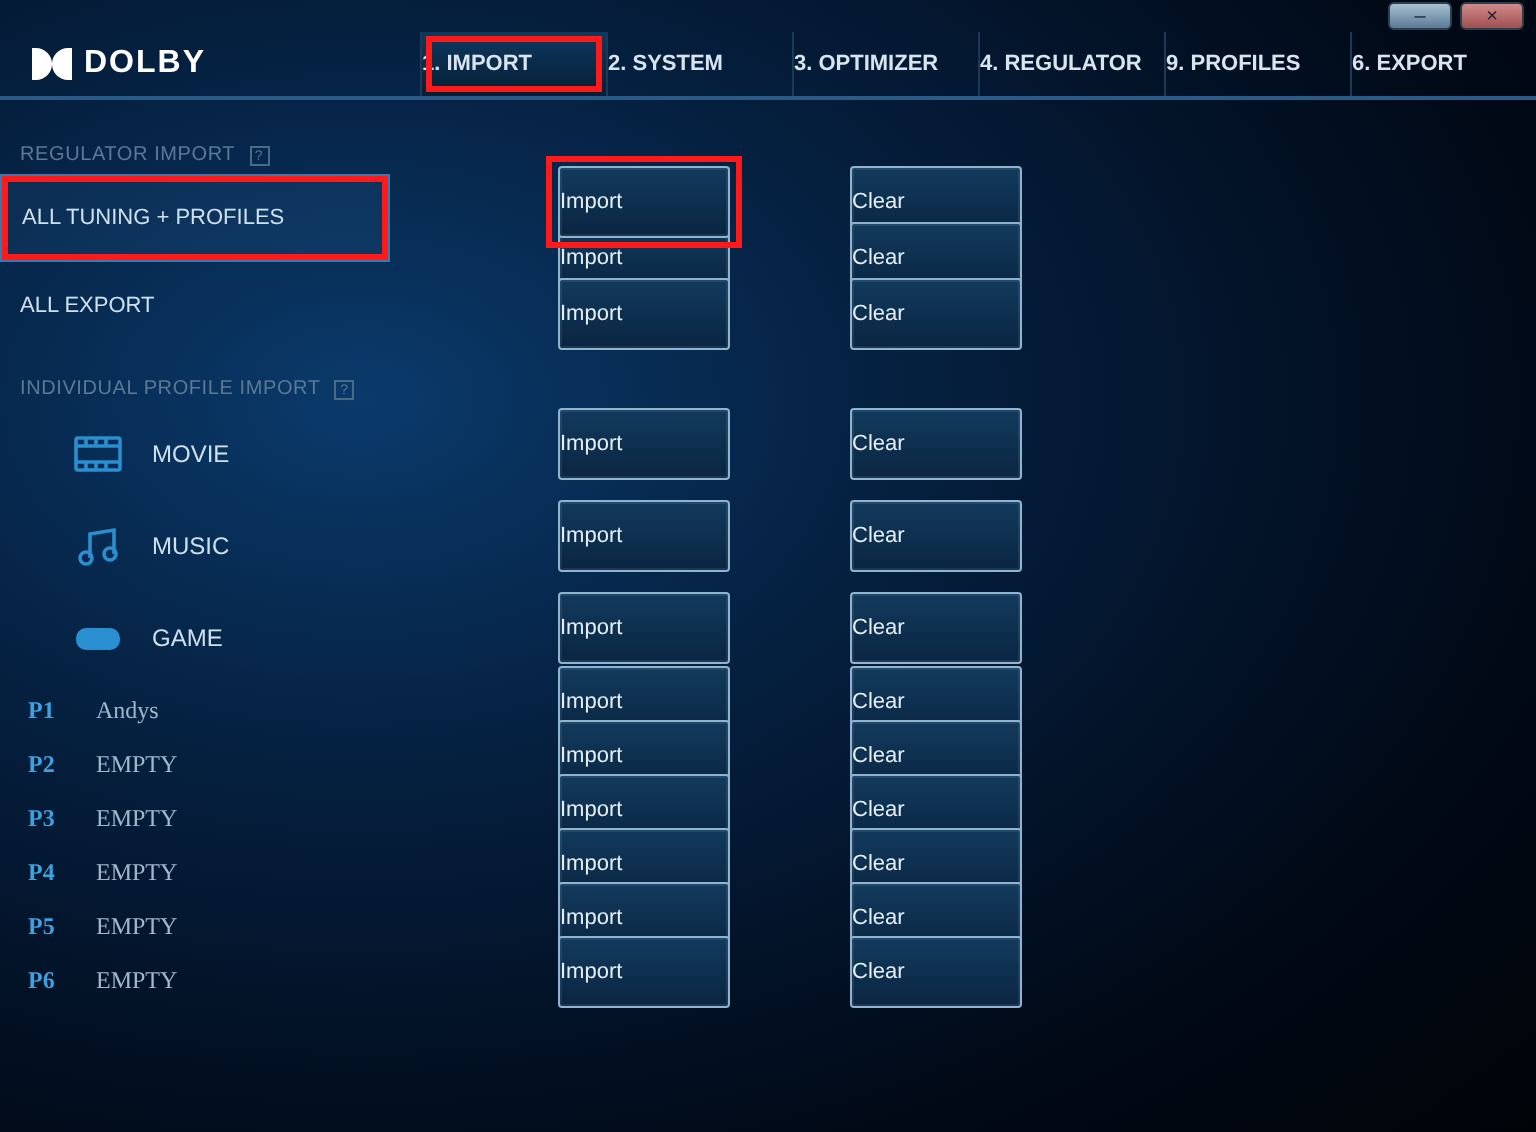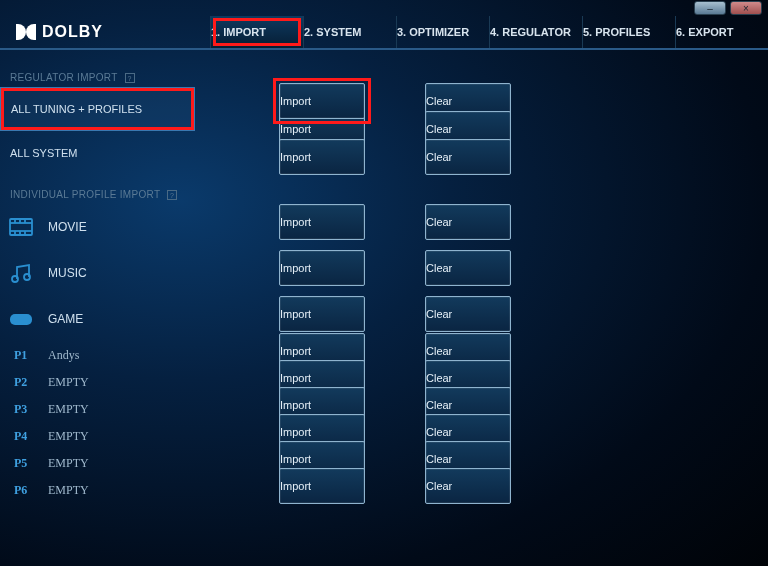--- a/index.html
+++ b/index.html
@@ -120,24 +120,25 @@
   .sb-item.highlight::after {
     content: "";
     position: absolute;
     inset: 0;
     border: 3px solid #ff1a1a;
     pointer-events: none;
   }
   .sb-big {
     height: 46px;
     display: flex; align-items: center; gap: 14px;
-    padding-left: 8px;
+    padding-left: 20px;
     color: #cfe0ee;
     font-size: 12px;
     cursor: pointer;
+    margin-left: 16px;
   }
   .sb-big .ico { width: 26px; height: 22px; }
   .sb-p {
     height: 27px;
     display: flex; align-items: center; gap: 12px;
     padding-left: 14px;
     color: #9fb8cc;
     font-size: 12px;
     cursor: pointer;
     font-family: Liberation Serif, serif;
@@ -211,40 +212,40 @@
     <div class="tab">
         <span>2. SYSTEM</span>
       </div>
     <div class="tab">
         <span>3. OPTIMIZER</span>
       </div>
     <div class="tab">
         <span>4. REGULATOR</span>
       </div>
     <div class="tab">
-        <span>5. PROFILES</span>
+        <span>9. PROFILES</span>
       </div>
     <div class="tab">
         <span>6. EXPORT</span>
       </div>
   </div>
 </div>
 
 <div class="main">
 
   <div class="sidebar">
     <div class="sb-section-hdr">
       <span>REGULATOR IMPORT</span>
       <span class="q">?</span>
     </div>
     <div class="sb-item sel highlight">
       <span>ALL TUNING + PROFILES</span>
     </div>
     <div class="sb-item">
-      <span>ALL SYSTEM</span>
+      <span>ALL EXPORT</span>
     </div>
 
     <div class="sb-section-hdr" style="margin-top:14px">
       <span>INDIVIDUAL PROFILE IMPORT</span>
       <span class="q">?</span>
     </div>
 
     <div class="sb-big">
       <svg class="ico" viewBox="0 0 26 22">
           <rect class="ico-movie" x="2" y="3" width="22" height="16" rx="1"></rect>

